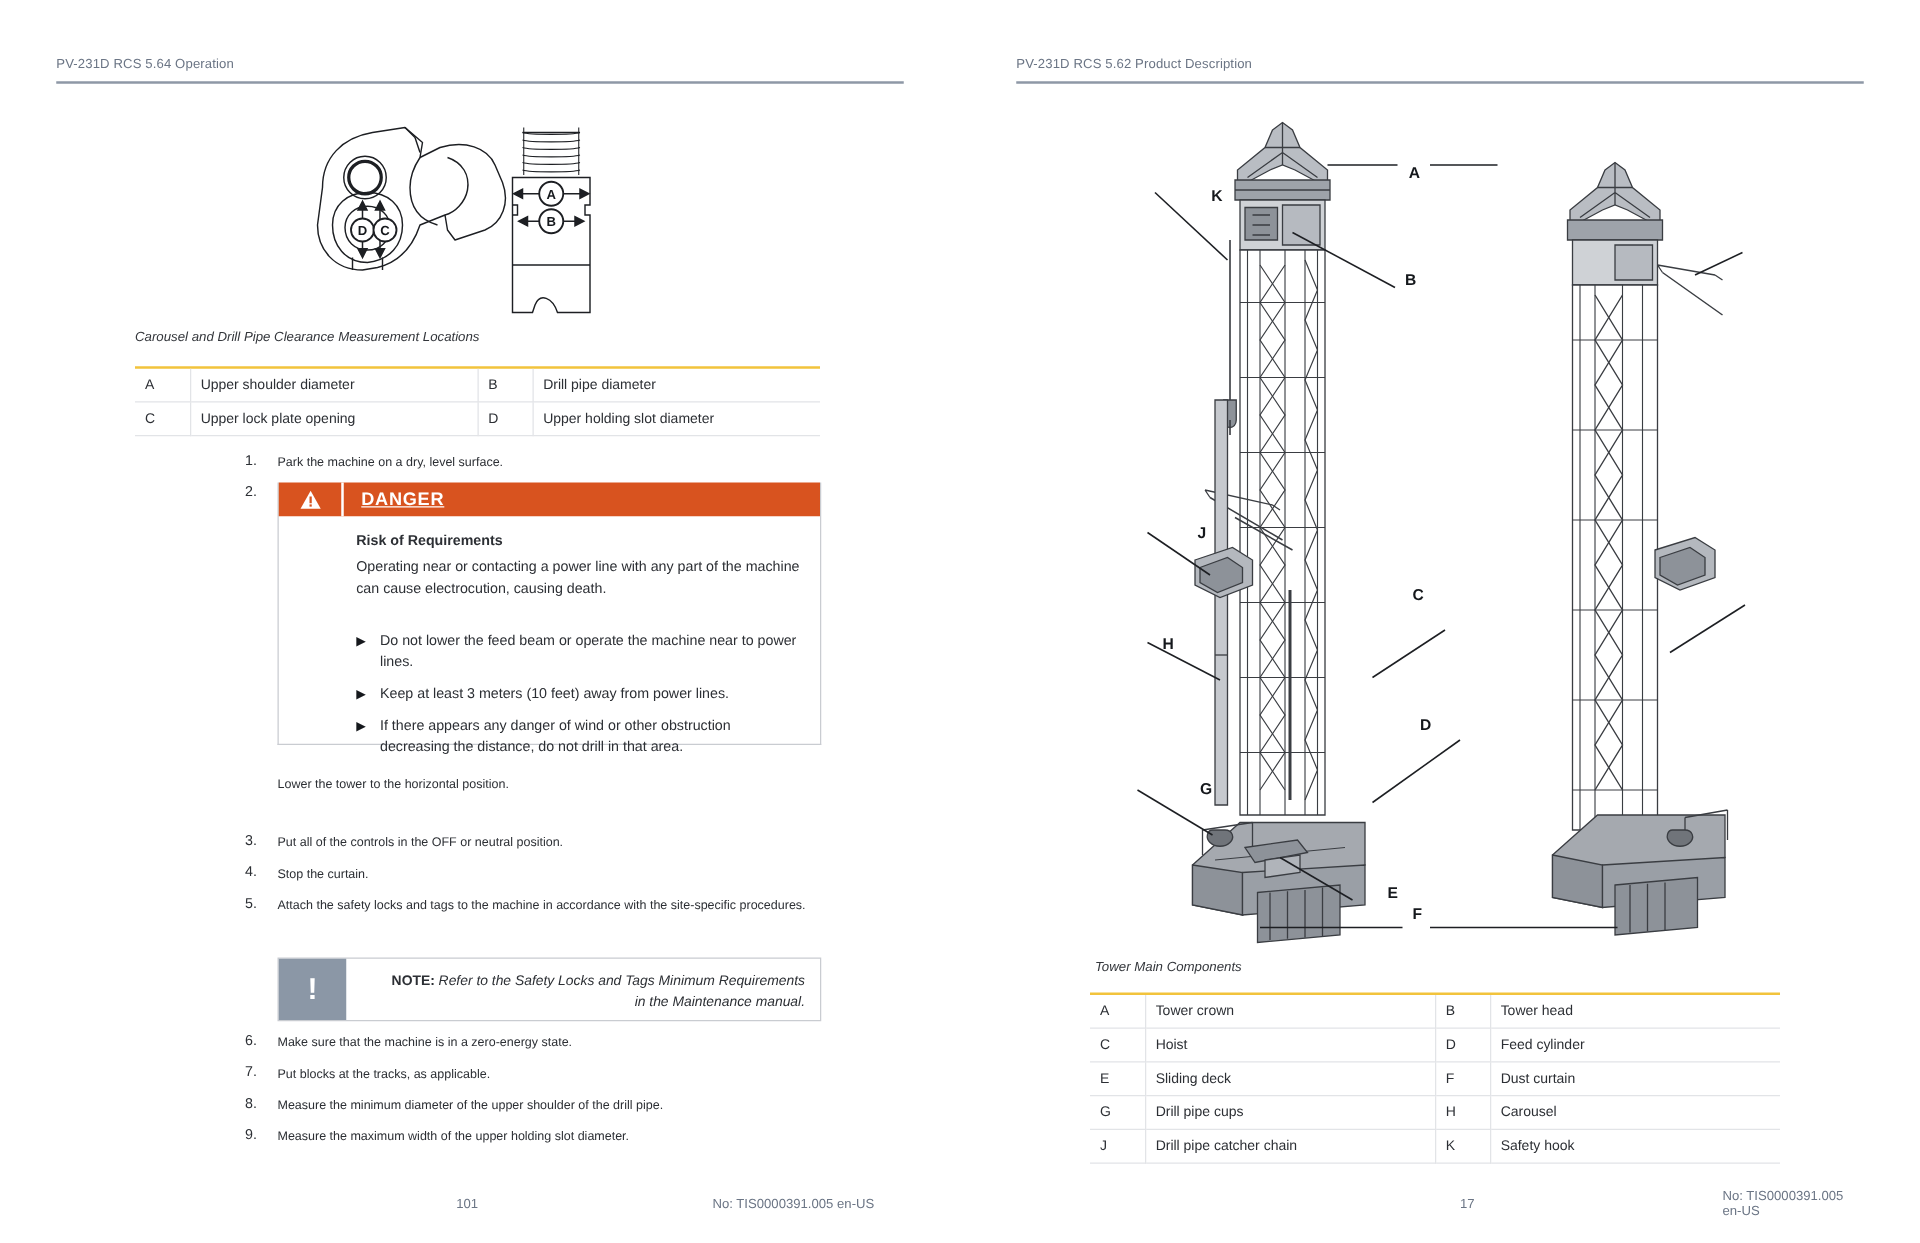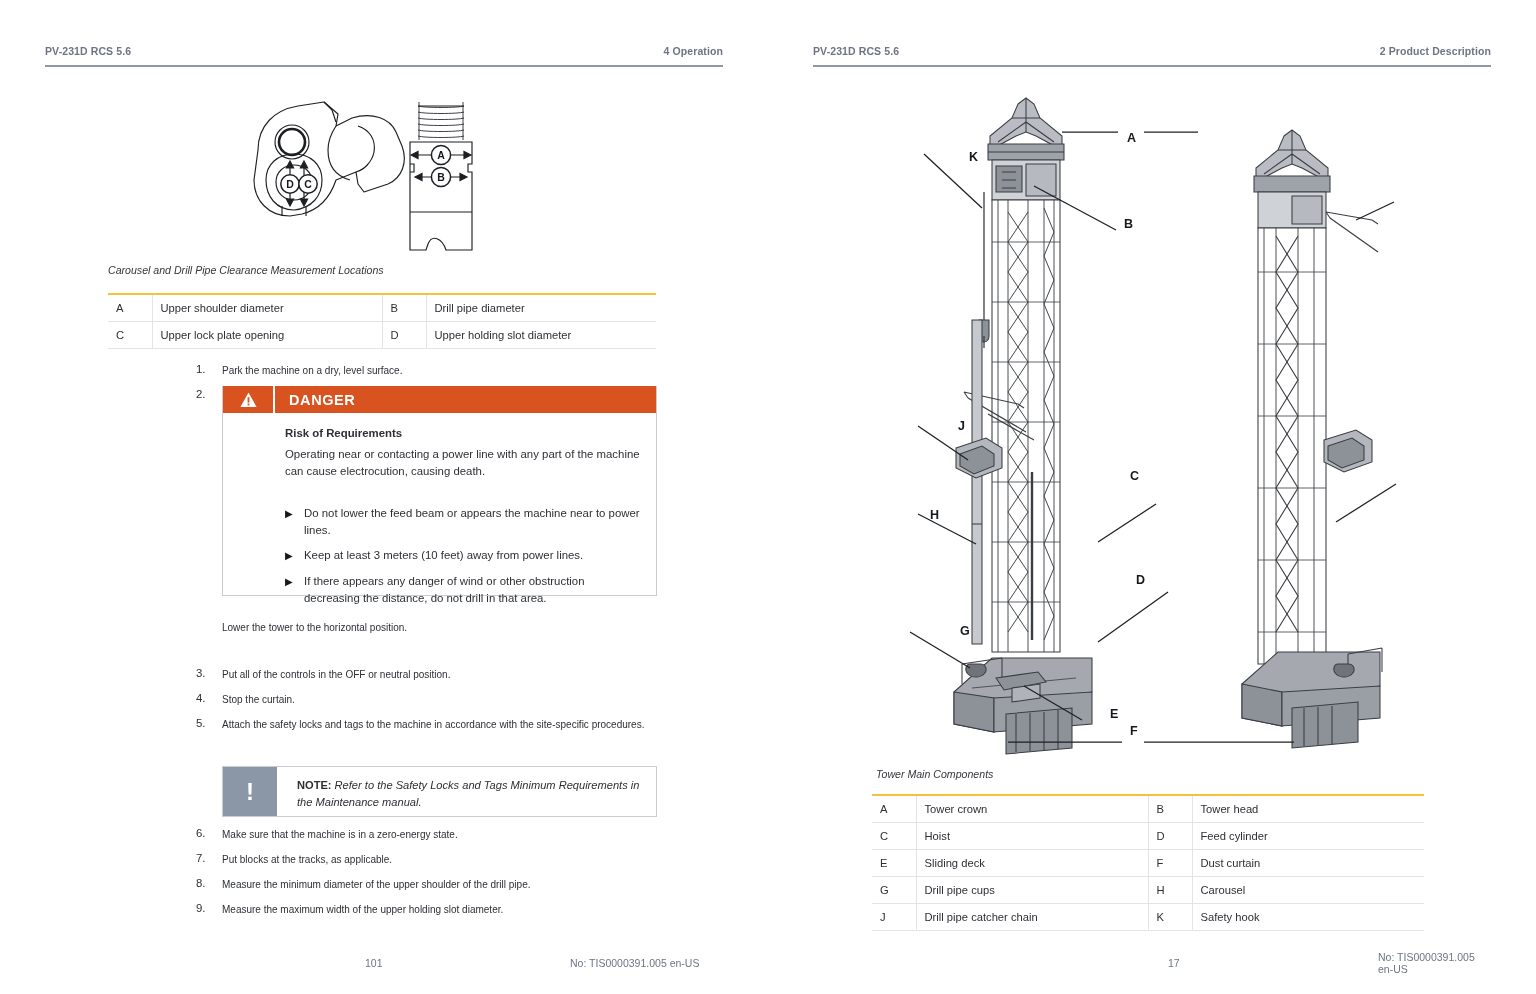--- a/index.html
+++ b/index.html
@@ -13,22 +13,22 @@
 
   .page { position: absolute; top: 0; height: 994px; background:#fff; }
   #page-left  { left: 0px;   width: 768px; }
   #page-right { left: 768px; width: 768px; }
 
   
   .pg-header {
     position: absolute; top: 45px; left: 45px; right: 45px;
     height: 22px;
     border-bottom: 2px solid #8e98a6;
-    display: flex; justify-content: space-between; align-items: flex-start;
-    font-size: 10.5px; color: #6b7585; letter-spacing: 0.1px; font-weight: bold;
+    display: flex; align-items: flex-start;
+    font-size: 10.5px; color: #6b7585; letter-spacing: 0.1px;
   }
   .pg-footer {
     position: absolute; bottom: 22px; left: 45px; right: 45px;
     height: 18px;
     display: flex; align-items: center;
     font-size: 10.5px; color: #6b7585;
   }
   .foot-page { position:absolute; left: 320px; }
   .foot-doc  { position:absolute; left: 525px; }
   #page-right .foot-page { left: 355px; }
@@ -68,40 +68,40 @@
     position: absolute; left: 222px; top: 386px; width: 435px; height: 210px;
     border: 1px solid #c9ccd1; border-top: none; background: #fff;
   }
   #danger-bar {
     height: 27px; background: #d8531f; display: flex; align-items: center;
     margin: -0px -0px 0 -0px;
   }
   #danger-bar .tri-wrap { width: 52px; display:flex; align-items:center; justify-content:center;
      border-right: 2px solid #ffffff; height: 100%; }
   #danger-bar .dg-label {
-    color: #fff; font-weight: bold; font-size: 14.5px; letter-spacing: 0.6px; padding-left: 14px;
+    color: #fff; font-weight: bold; font-size: 14.5px; letter-spacing: 0.6px; padding-left: 14px; text-decoration: underline;
   }
   #danger-body { padding: 14px 16px 10px 62px; }
   .dg-head { font-size: 11.4px; font-weight: bold; color:#2c2f34; margin-bottom: 7px; }
   .dg-para { font-size: 11.4px; color:#2c2f34; line-height: 1.5; margin-bottom: 25px; }
   .dg-bullet { display: flex; margin-bottom: 8px; }
   .dg-bullet .bt { flex: 0 0 19px; font-size: 10px; color: #15181c; line-height: 1.7; }
   .dg-bullet .btxt { font-size: 11.4px; color:#2c2f34; line-height: 1.5; }
 
   
   #note-box {
     position: absolute; left: 222px; top: 766px; width: 435px; height: 51px;
     border: 1px solid #c9ccd1; display: flex; background:#fff;
   }
   #note-icon {
     width: 54px; flex: 0 0 54px; background: #8b97a6;
     display: flex; align-items: center; justify-content: center;
     color: #ffffff; font-weight: bold; font-size: 24px; line-height: 1;
   }
-  #note-text { padding: 10px 12px 0 20px; font-size: 11.1px; font-style: italic; color:#2c2f34; line-height:1.5; }
+  #note-text { padding: 10px 12px 0 32px; font-size: 11.1px; font-style: italic; color:#2c2f34; line-height:1.5;text-align:right; }
   #note-text b { font-style: normal; }
 
   
   #fig-tower { position: absolute; left: 876px; top: 92px; width: 560px; height: 670px; }
   #cap-tower { position: absolute; left: 876px; top: 768px; }
 
   .callout {
     position: absolute; font-size: 12.5px; font-weight: bold; color: #15181c;
     font-family: "Liberation Sans", sans-serif;
   }
@@ -238,21 +238,21 @@
             <rect x="7.6" y="11.5" width="1.8" height="1.8" fill="#d8531f"></rect>
           </svg>
         </span>
         <span class="dg-label">DANGER</span>
       </div>
       <div id="danger-body">
         <div class="dg-head">Risk of Requirements</div>
         <div class="dg-para">Operating near or contacting a power line with any part of the machine can cause electrocution, causing death.</div>
         <div class="dg-bullet">
           <span class="bt">▶</span>
-          <span class="btxt">Do not lower the feed beam or appears the machine near to power lines.</span>
+          <span class="btxt">Do not lower the feed beam or operate the machine near to power lines.</span>
         </div>
         <div class="dg-bullet">
           <span class="bt">▶</span>
           <span class="btxt">Keep at least 3 meters (10 feet) away from power lines.</span>
         </div>
         <div class="dg-bullet">
           <span class="bt">▶</span>
           <span class="btxt">If there appears any danger of wind or other obstruction decreasing the distance, do not drill in that area.</span>
         </div>
       </div>

